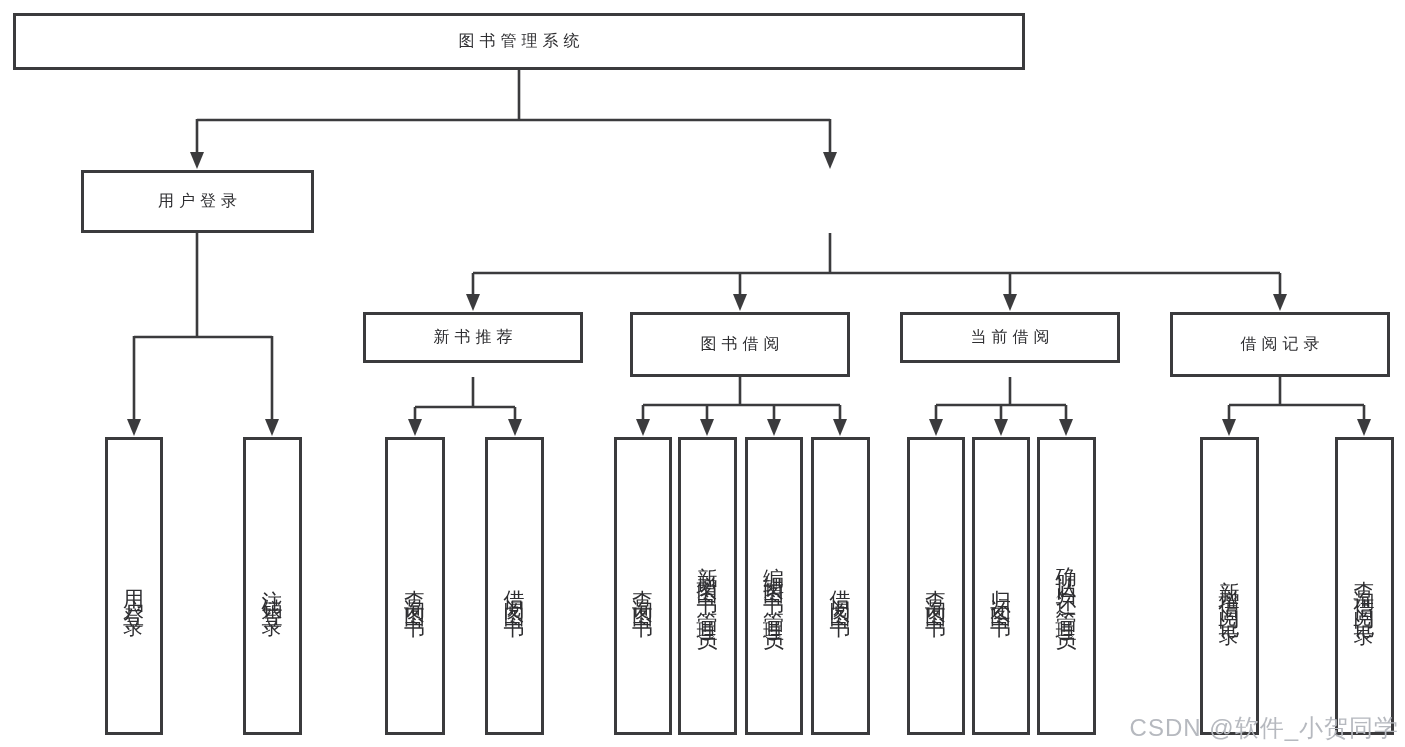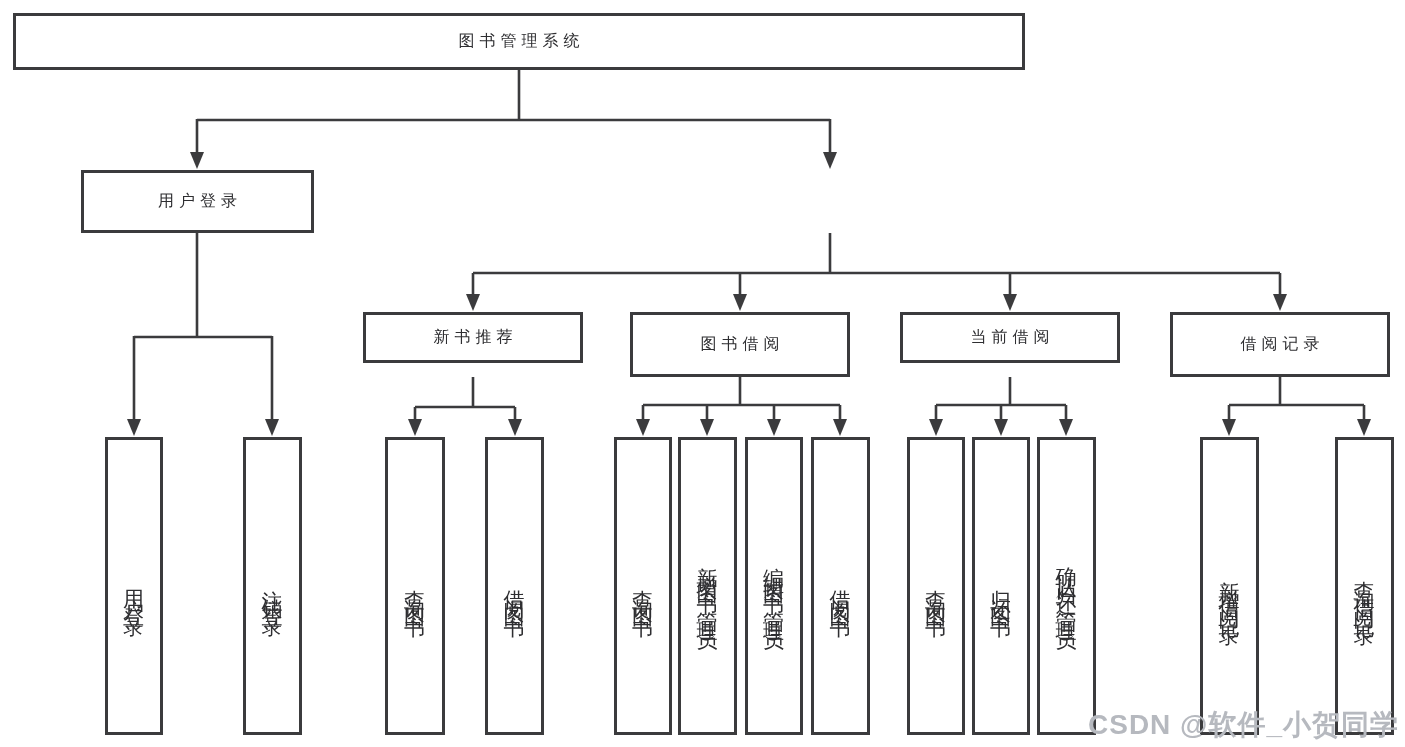--- a/index.html
+++ b/index.html
@@ -45,25 +45,24 @@
     font-size: 21px;
     letter-spacing: 9px;
     line-height: 1;
     color: #2e2e31;
     padding-top: 9px;      
   }
   .watermark {
     position: absolute;
     right: 6px;
     bottom: 3px;
-    font-size: 28px;
+    font-size: 24px;
     color: #b6b9bf;
     letter-spacing: 1px;
     white-space: nowrap;
-    font-weight: bold;
   }
 </style>
 </head>
 <body>
 
 <div class="stage">
 
   <svg class="connectors" viewBox="0 0 1405 747" xmlns="http://www.w3.org/2000/svg">
     <g stroke="#3b3b3d" stroke-width="2.6" fill="none">
 

